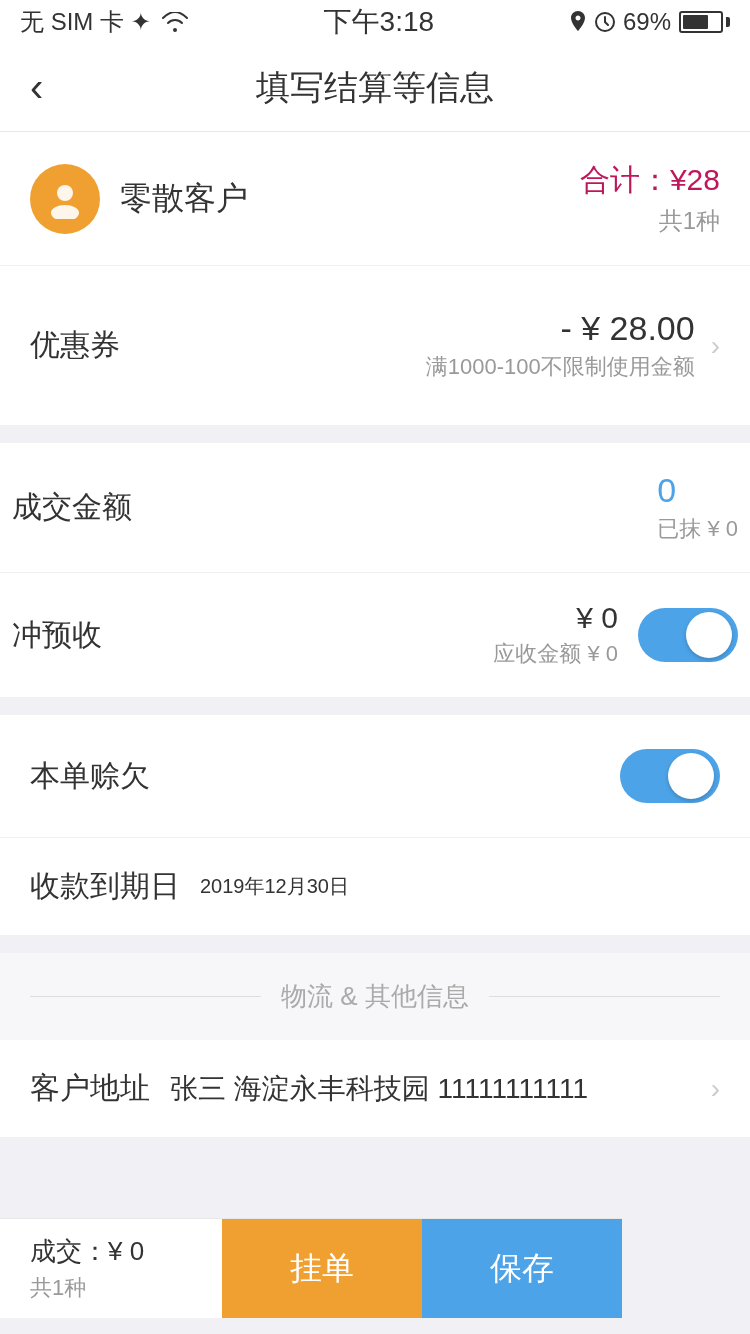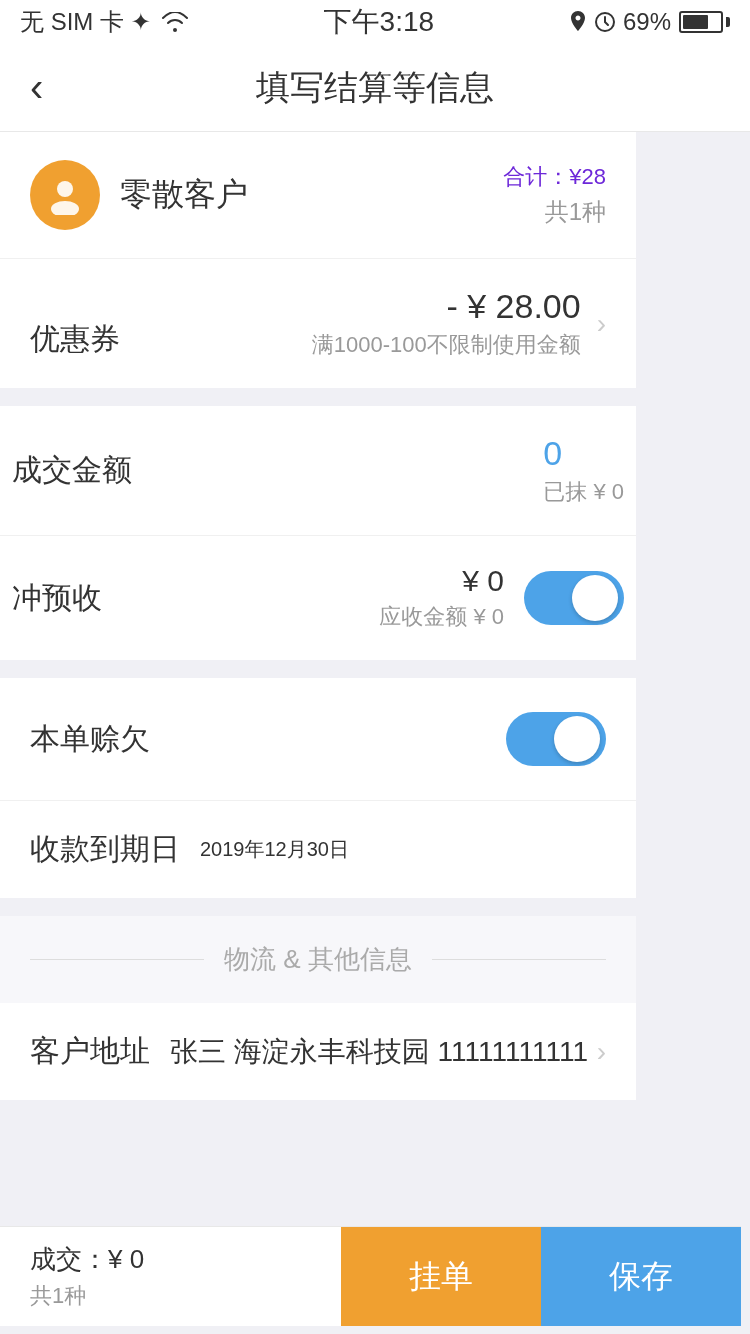--- a/index.html
+++ b/index.html
@@ -49,21 +49,21 @@
       cursor: pointer;
     }
     .nav-title {
       font-size: 34px;
       font-weight: 500;
       color: #333;
     }
 
     
     .content {
-      width: 636px;
+      width: 750px;
       background: #f0f0f5;
       padding-bottom: 120px;
     }
 
     
     .card {
       background: #fff;
       margin-bottom: 18px;
     }
 
@@ -76,29 +76,29 @@
     }
     .customer-left { display: flex; align-items: center; gap: 20px; }
     .avatar {
       width: 70px; height: 70px; border-radius: 50%;
       background: #f0a030;
       display: flex; align-items: center; justify-content: center;
       color: #fff; font-size: 32px;
     }
     .customer-name { font-size: 32px; color: #333; }
     .customer-right { text-align: right; }
-    .total-label { font-size: 22px; color: #6d28d9; text-align: center; }
+    .total-label { font-size: 30px; color: #be185d; text-align: center; }
     .total-count { font-size: 24px; color: #999; margin-top: 4px; }
 
     
     .coupon-row {
       display: flex;
-      align-items: flex-end;
-      justify-content: space-between;
-      padding: 28px 30px;
+      align-items: center;
+      justify-content: space-between;
+      padding: 43px 30px;
       border-top: 1px solid #f0f0f0;
     }
     .coupon-label { font-size: 30px; color: #333; }
     .coupon-right { display: flex; align-items: center; gap: 16px; text-align: right; }
     .coupon-amount { font-size: 34px; color: #333; font-weight: 500; }
     .coupon-desc { font-size: 22px; color: #999; margin-top: 4px; }
     .chevron { font-size: 28px; color: #ccc; }
 
     
     .field-row {
@@ -191,22 +191,22 @@
       justify-content: space-between;
       padding: 28px 30px;
     }
     .address-label { font-size: 30px; color: #333; flex-shrink: 0; margin-right: 20px; }
     .address-value { font-size: 28px; color: #333; flex: 1; }
     .address-chevron { font-size: 28px; color: #ccc; }
 
     
     .bottom-bar {
       position: fixed;
-      bottom: 8px;
-      width: 741px;
+      bottom: 16px;
+      width: 622px;
       height: 100px;
       display: flex;
       background: #fff;
       border-top: 1px solid #e8e8e8;
     }
     .bottom-summary {
       flex: 1;
       display: flex;
       flex-direction: column;
       justify-content: center;

